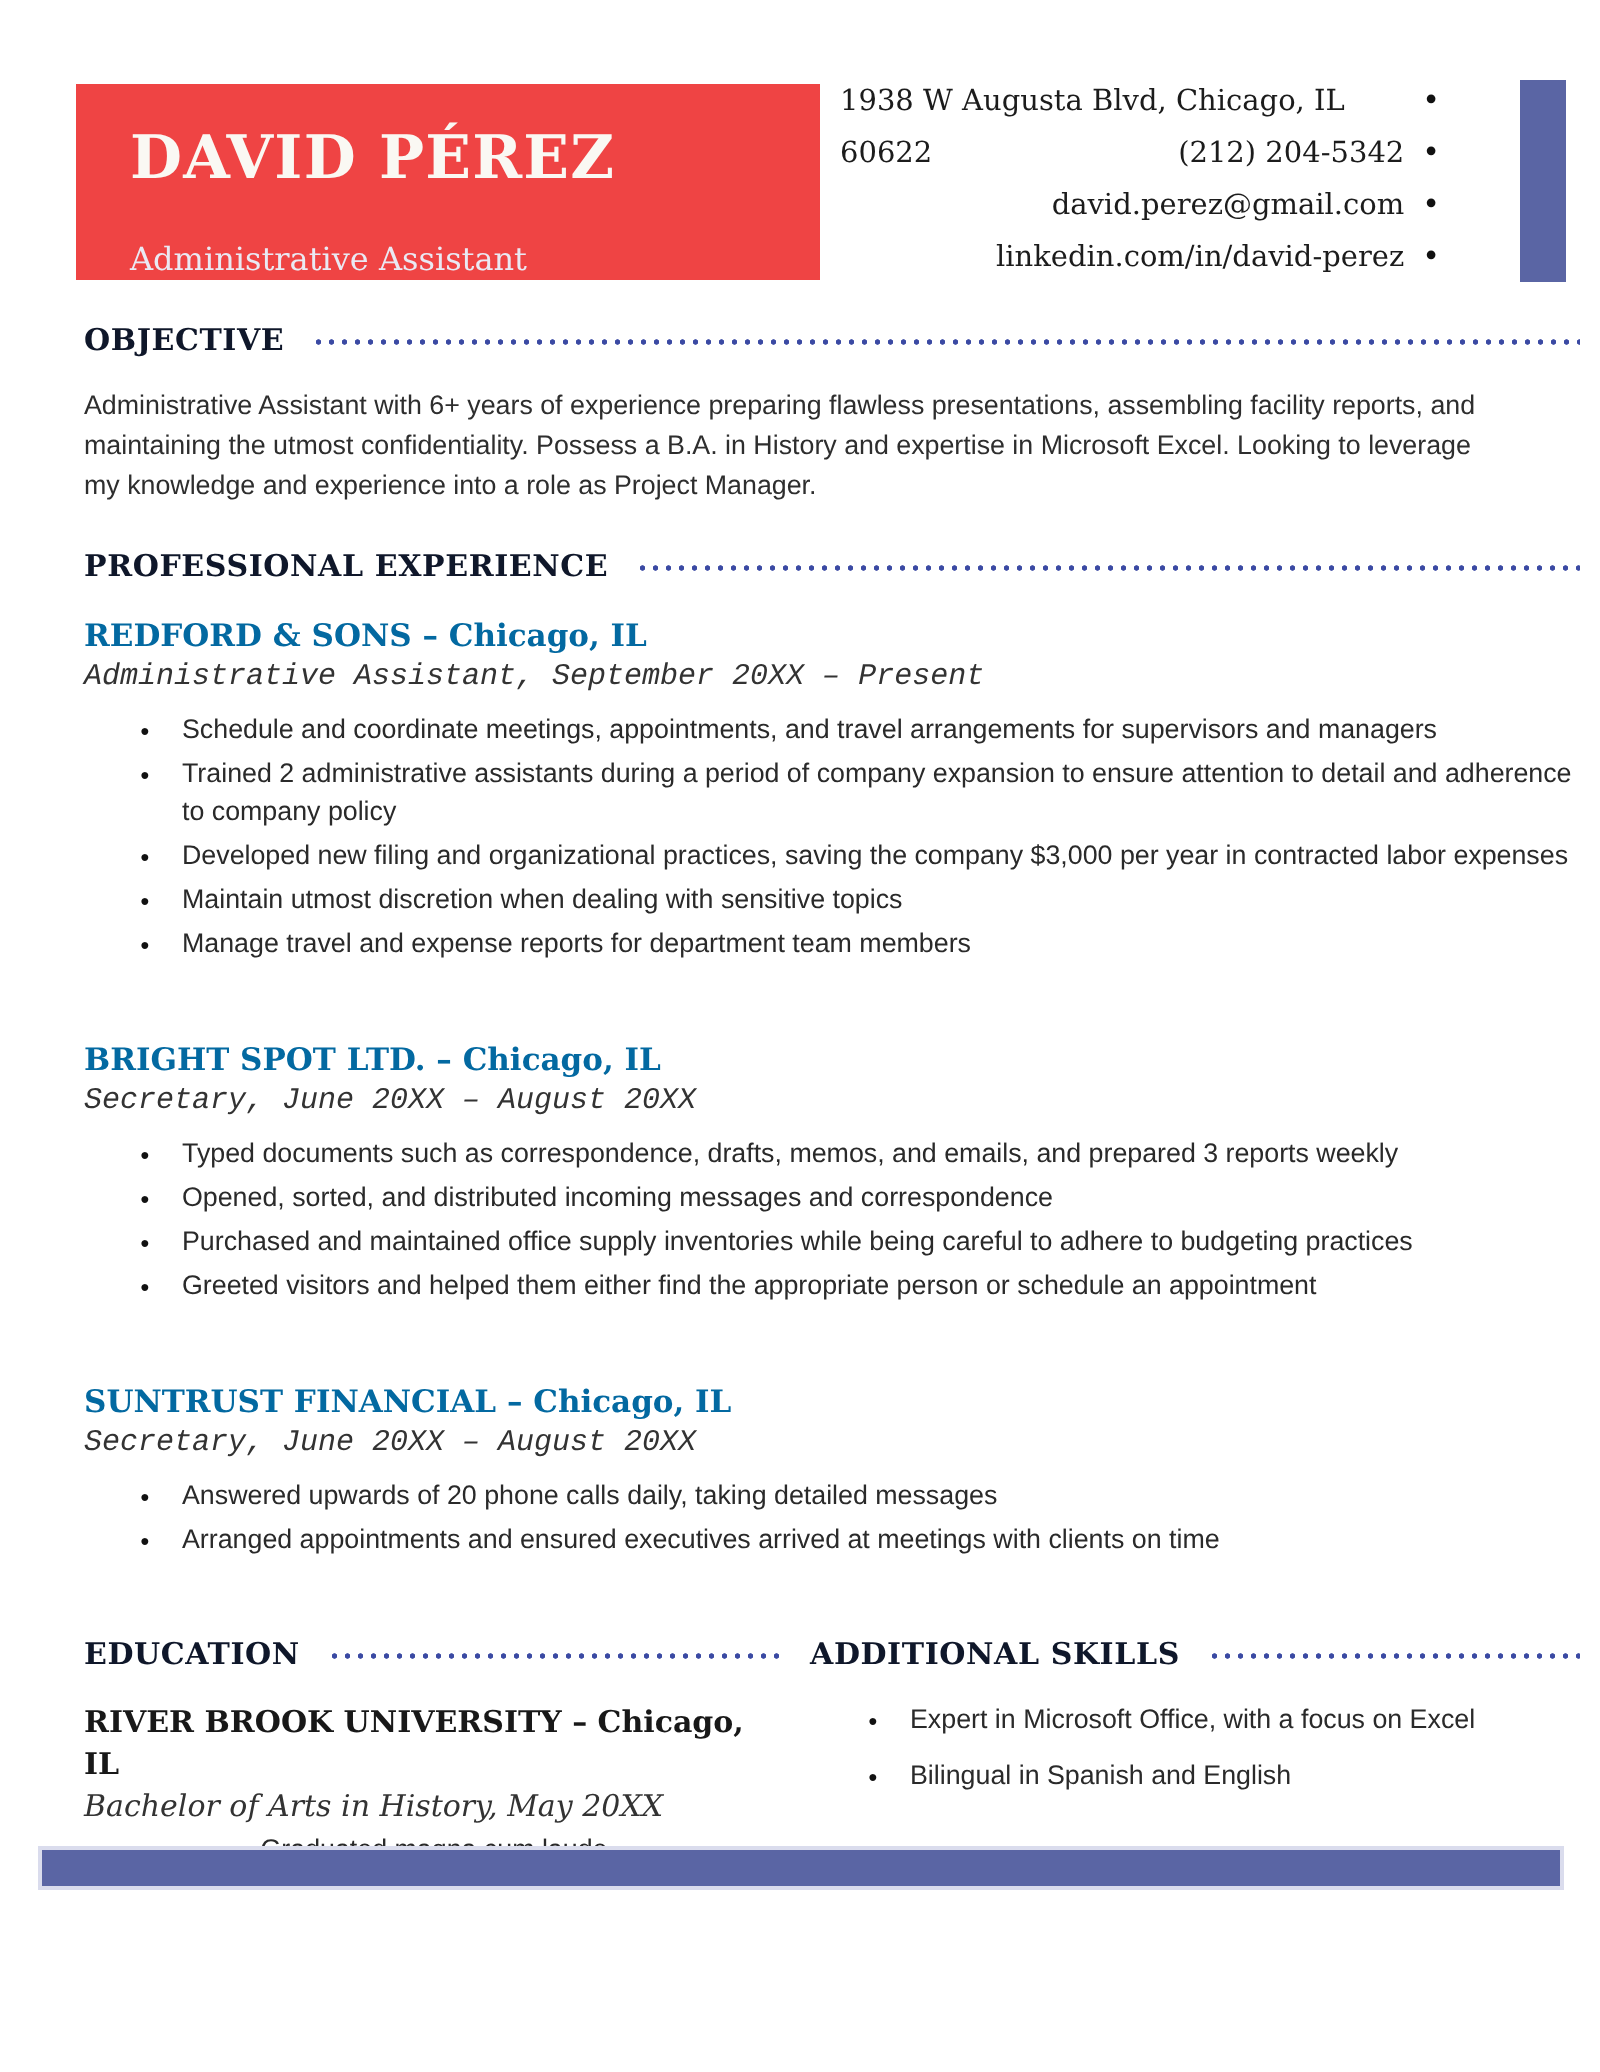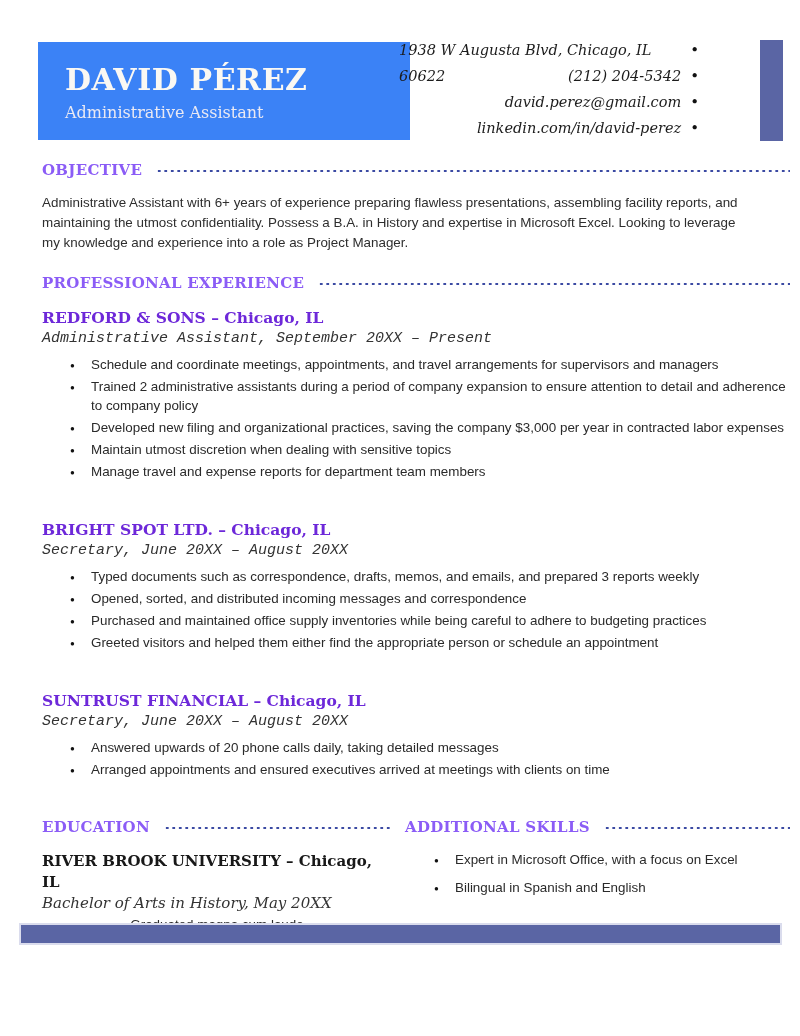--- a/index.html
+++ b/index.html
@@ -5,71 +5,71 @@
   * { margin: 0; padding: 0; box-sizing: border-box; }
   html, body { background: #ffffff; }
   body { width: 800px; height: 1036px; position: relative; overflow: hidden;
          font-family: "Liberation Sans", "DejaVu Sans", sans-serif; }
 
   .page { position: absolute; inset: 0; background: #ffffff; }
 
   
   .name-box {
     position: absolute; left: 38px; top: 42px; width: 372px; height: 98px;
-    background: #3b82f6; padding: 21px 0 0 27px;
+    background: #ef4444; padding: 21px 0 0 27px;
   }
   .name {
     font-family: "DejaVu Serif", "Liberation Serif", serif;
     font-weight: 700; font-size: 30px; line-height: 34px;
     color: #faf8f3; letter-spacing: 0.6px;
   }
   .name-title {
     font-family: "DejaVu Serif", "Liberation Serif", serif;
-    font-size: 16px; line-height: 22px; margin-top: 5px; color: #eae9f3;
+    font-size: 16px; line-height: 22px; margin-top: 22px; color: #eae9f3;
   }
   .contact {
-    position: absolute; left: 399px; top: 37px; width: 300px;
-    font-family: "DejaVu Serif", "Liberation Serif", serif;
-    font-size: 14.5px; color: #1c1c1c; font-style: italic;
+    position: absolute; left: 420px; top: 37px; width: 300px;
+    font-family: "DejaVu Serif", "Liberation Serif", serif;
+    font-size: 14.5px; color: #1c1c1c;
   }
   .contact-line { display: flex; justify-content: flex-end; align-items: baseline;
     height: 26px; line-height: 26px; }
   .contact-sep { margin-left: 9px; font-size: 15px; color: #111; }
   .header-accent-bar {
     position: absolute; left: 760px; top: 40px; width: 23px; height: 101px;
     background: #5a65a4;
   }
 
   
   .content { position: absolute; left: 42px; top: 160px; width: 748px; }
 
   .section-row { display: flex; align-items: center; height: 20px; }
   .section-heading {
     font-family: "DejaVu Serif", "Liberation Serif", serif;
-    font-weight: 700; font-size: 15px; color: #8b5cf6; letter-spacing: 0.3px;
+    font-weight: 700; font-size: 15px; color: #0f172a; letter-spacing: 0.3px;
     white-space: nowrap;
   }
   .dotted-leader {
     flex: 1; height: 4px; margin-left: 14px; margin-top: 2px;
     background-image: radial-gradient(circle, #3b4aa3 1.2px, rgba(0,0,0,0) 1.5px);
     background-size: 6.5px 4px; background-repeat: repeat-x;
     background-position: left center;
   }
 
   .objective-text {
     margin-top: 13px; max-width: 712px;
     font-size: 13.4px; line-height: 20px; color: #2e2e2e;
   }
 
   .experience-section { margin-top: 20px; }
 
   .job { margin-top: 14px; }
   .job-company {
     font-family: "DejaVu Serif", "Liberation Serif", serif;
-    font-weight: 700; font-size: 15.5px; line-height: 21px; color: #6d28d9;
+    font-weight: 700; font-size: 15.5px; line-height: 21px; color: #0369a1;
   }
   .job-role {
     font-family: Liberation Mono, monospace;
     font-style: italic; font-size: 15px; line-height: 21px; color: #333333;
   }
   ul.bullets { list-style: none; margin: 6px 0 0 27px; }
   ul.bullets li {
     position: relative; padding-left: 22px;
     font-size: 13.4px; line-height: 19px; color: #2a2a2a; margin-bottom: 3px;
   }

